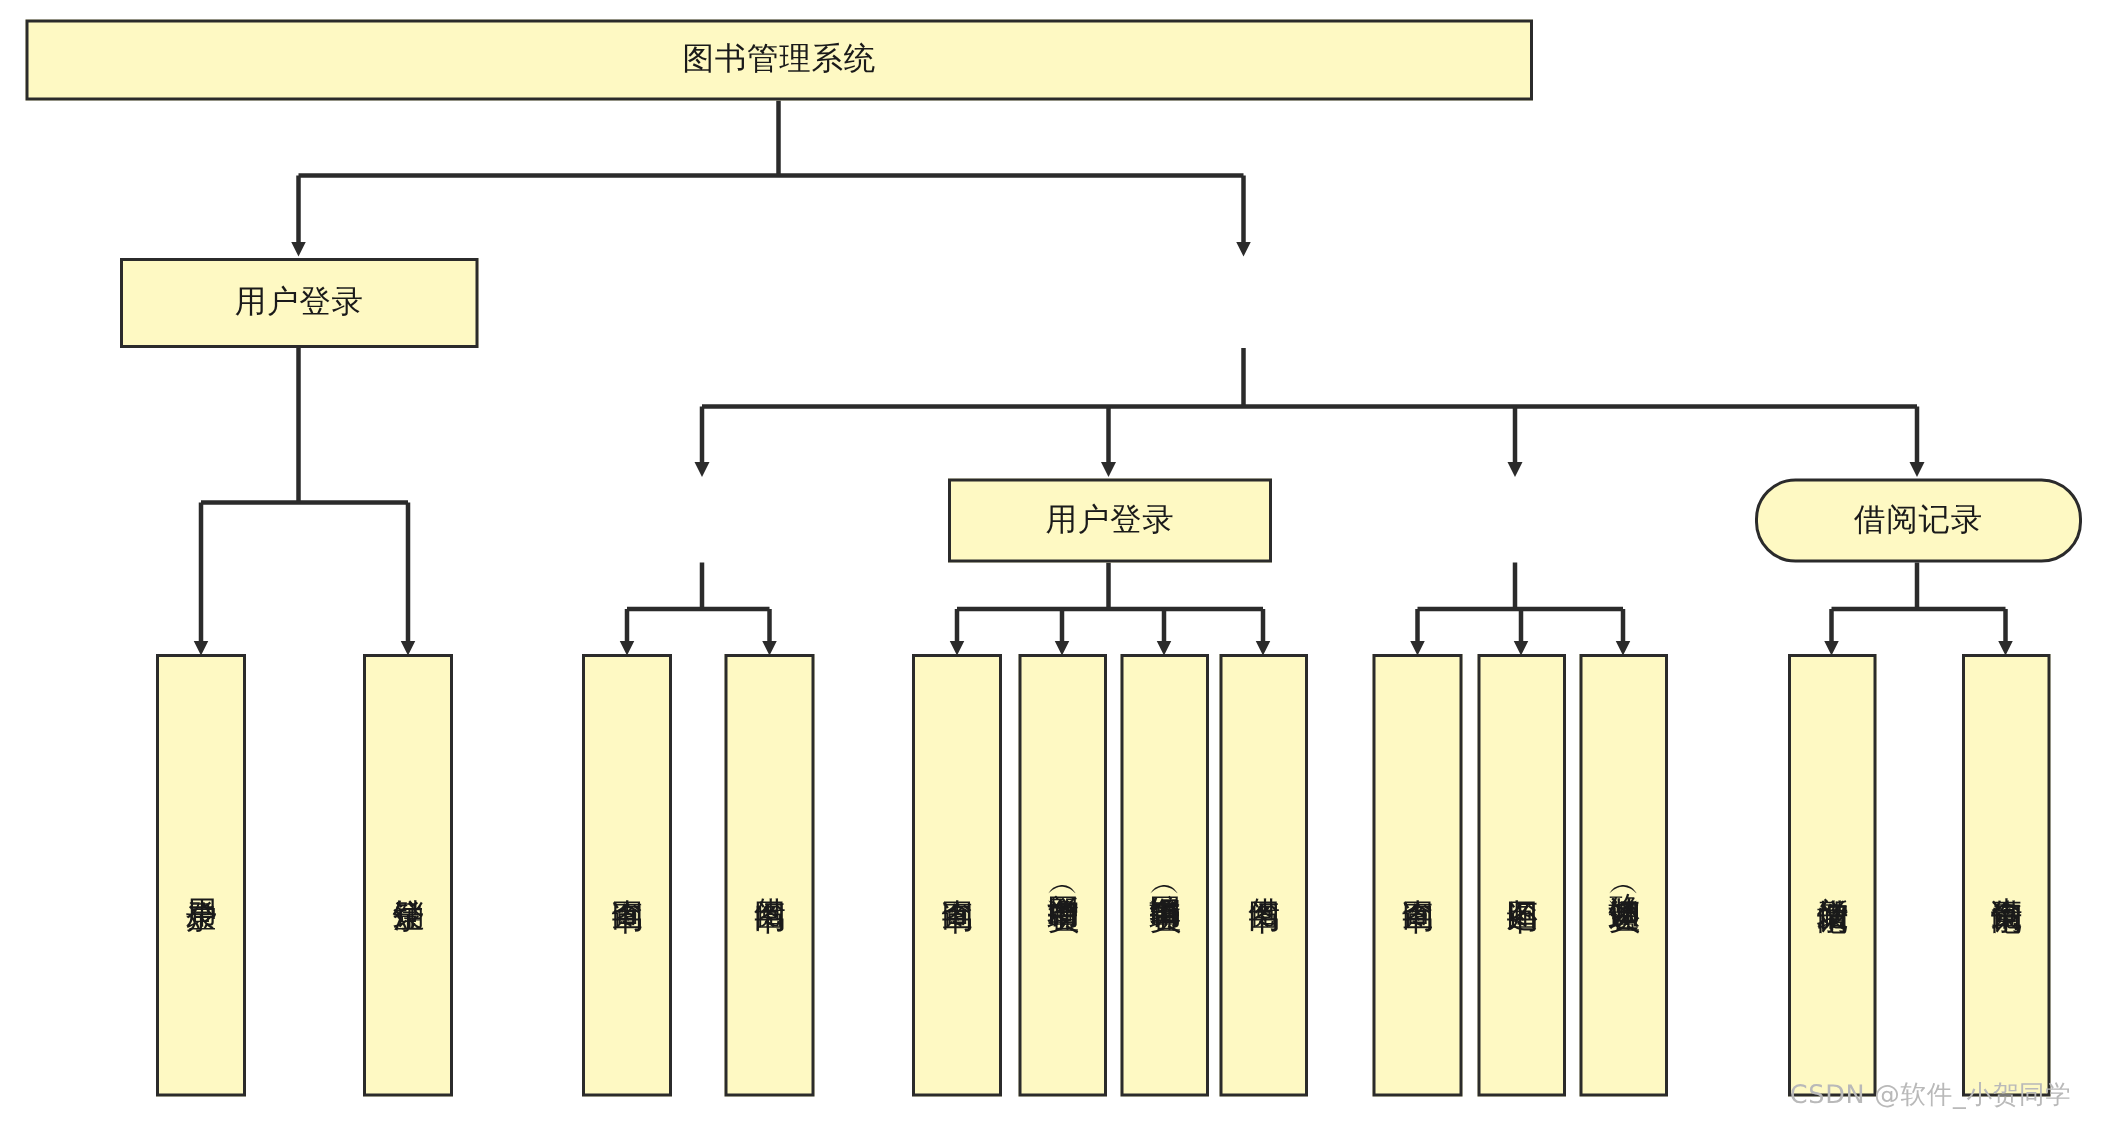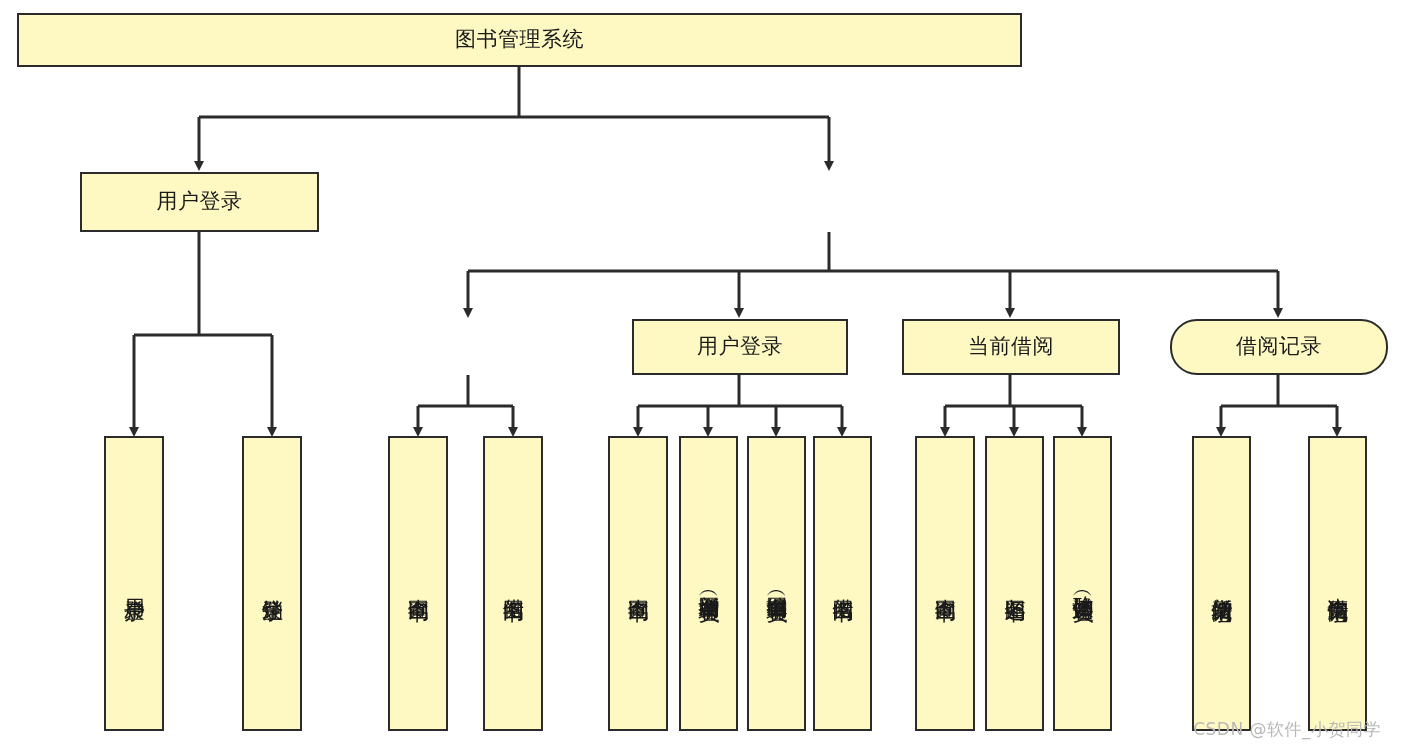--- a/index.html
+++ b/index.html
@@ -124,23 +124,20 @@
     <span>图书管理系统</span>
   </div>
 
   <div class="node horiz" style="left:80px; top:172px; width:239px; height:60px;">
     <span>用户登录</span>
   </div>
 
   <div class="node horiz" style="left:632px; top:319px; width:216px; height:56px;">
     <span>用户登录</span>
   </div>
-  <div class="node horiz" style="left:902px; top:319px; width:218px; height:56px;">
-    <span>当前借阅</span>
-  </div>
   <div class="node horiz" style="left:1170px; top:319px; width:218px; height:56px;border-radius:27px;">
     <span>借阅记录</span>
   </div>
 
   <div class="node vert" style="left:104px; top:436px; width:60px; height:295px;">
     <span class="vlabel">用户登录</span>
   </div>
   <div class="node vert" style="left:242px; top:436px; width:60px; height:295px;">
     <span class="vlabel">注销登录</span>
   </div>

